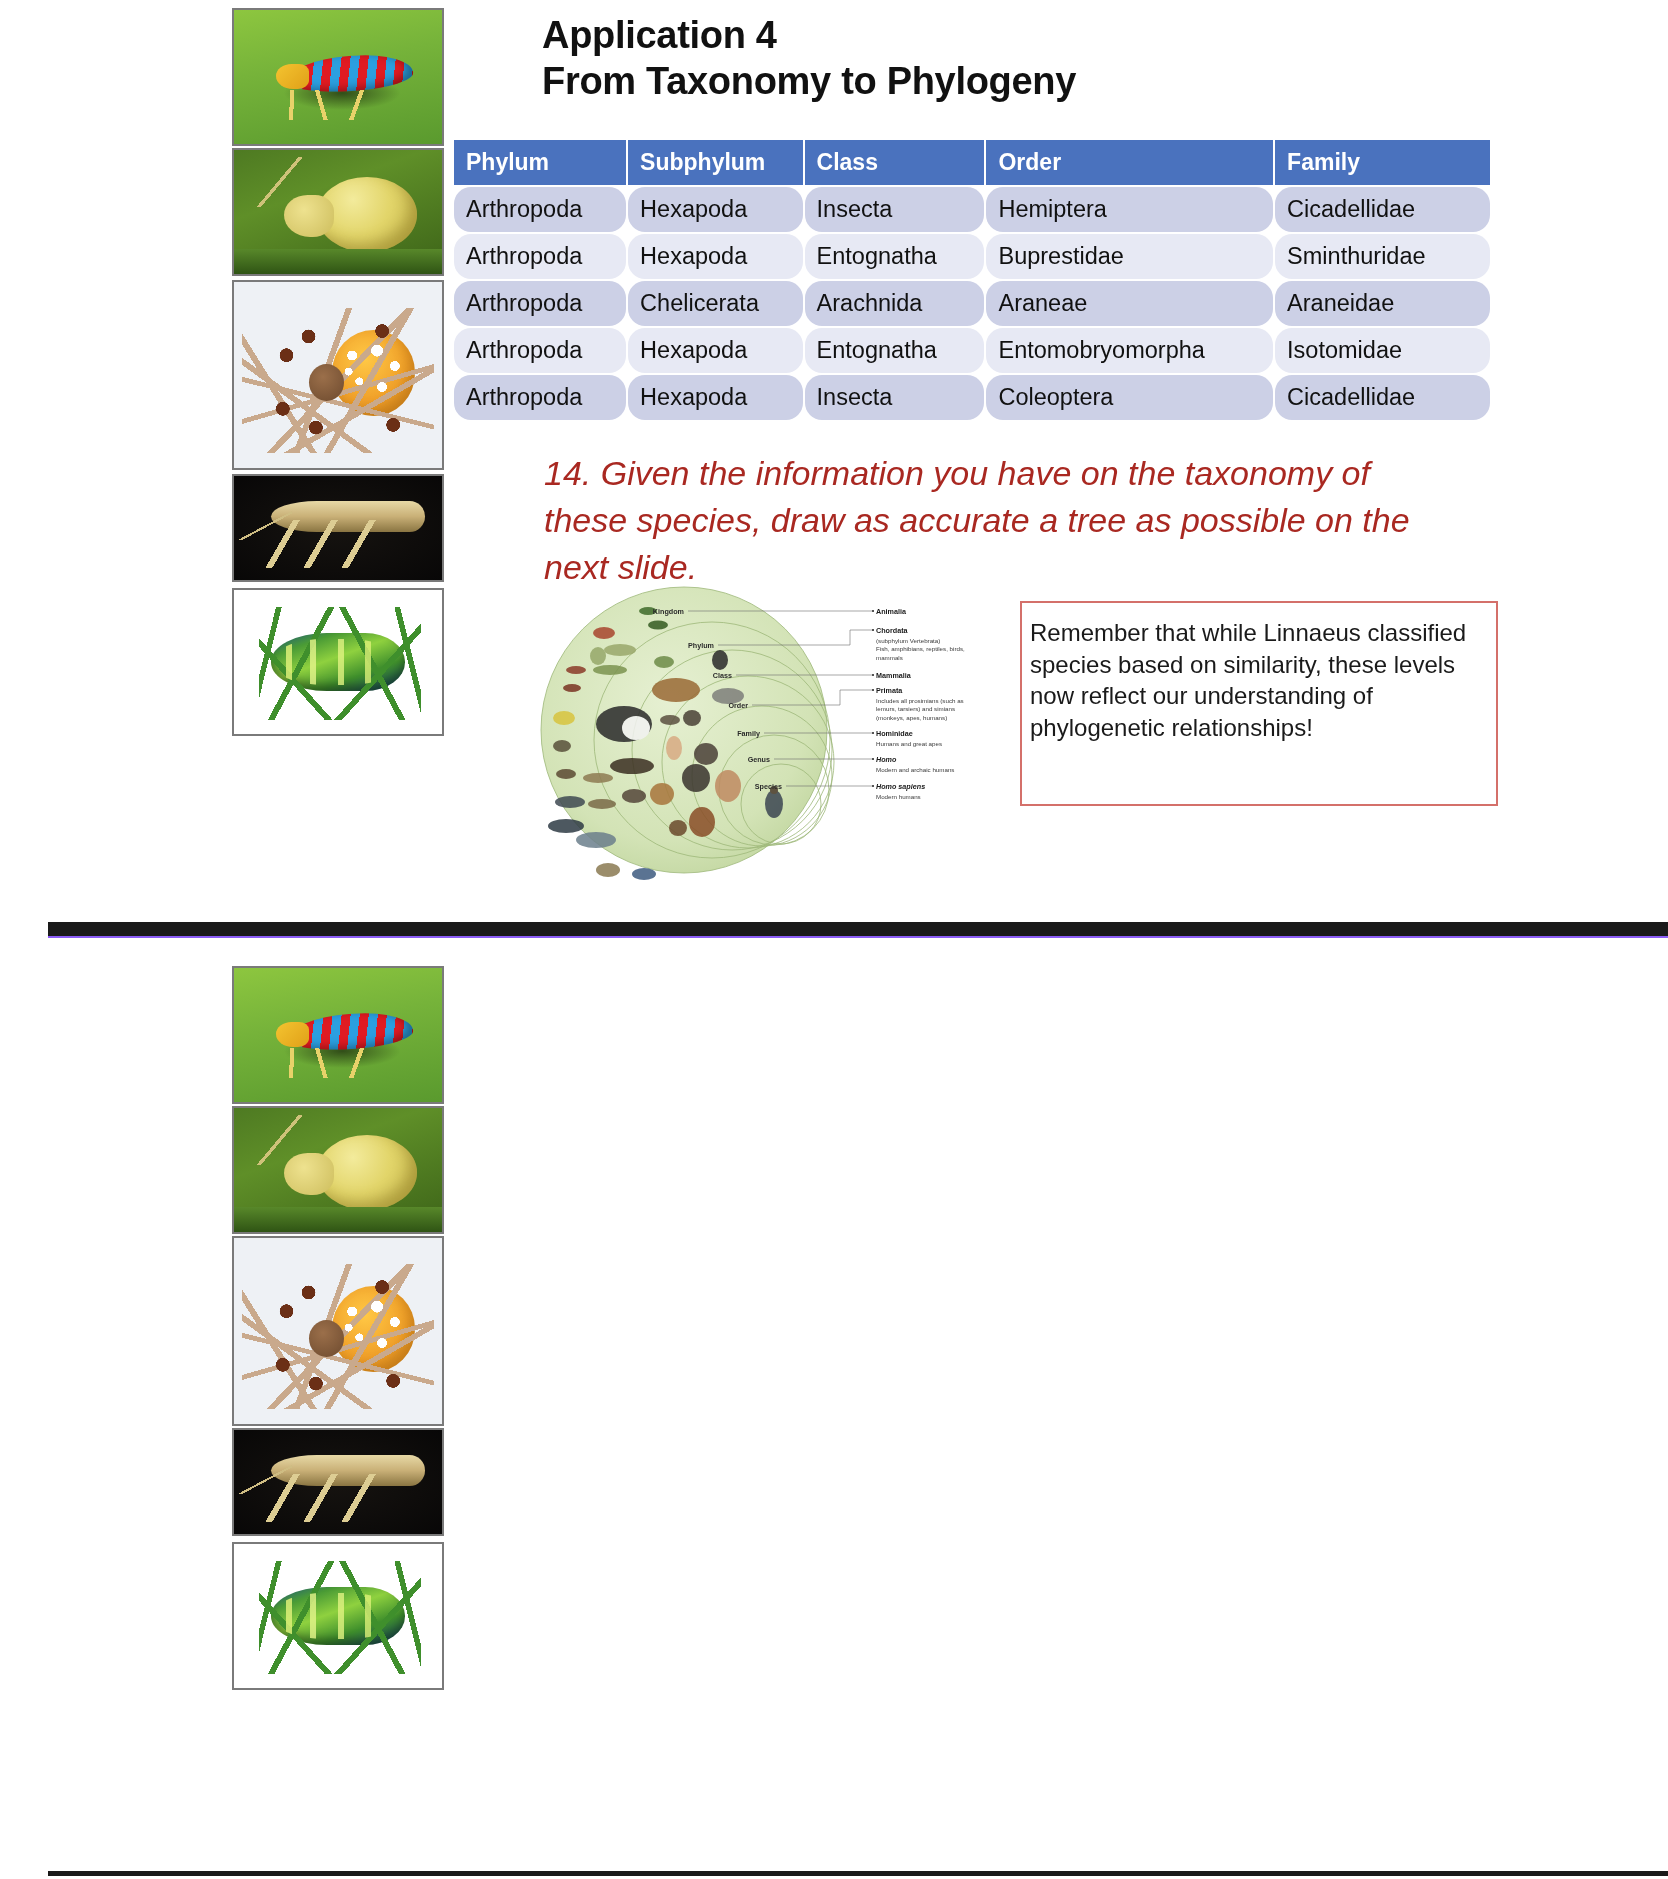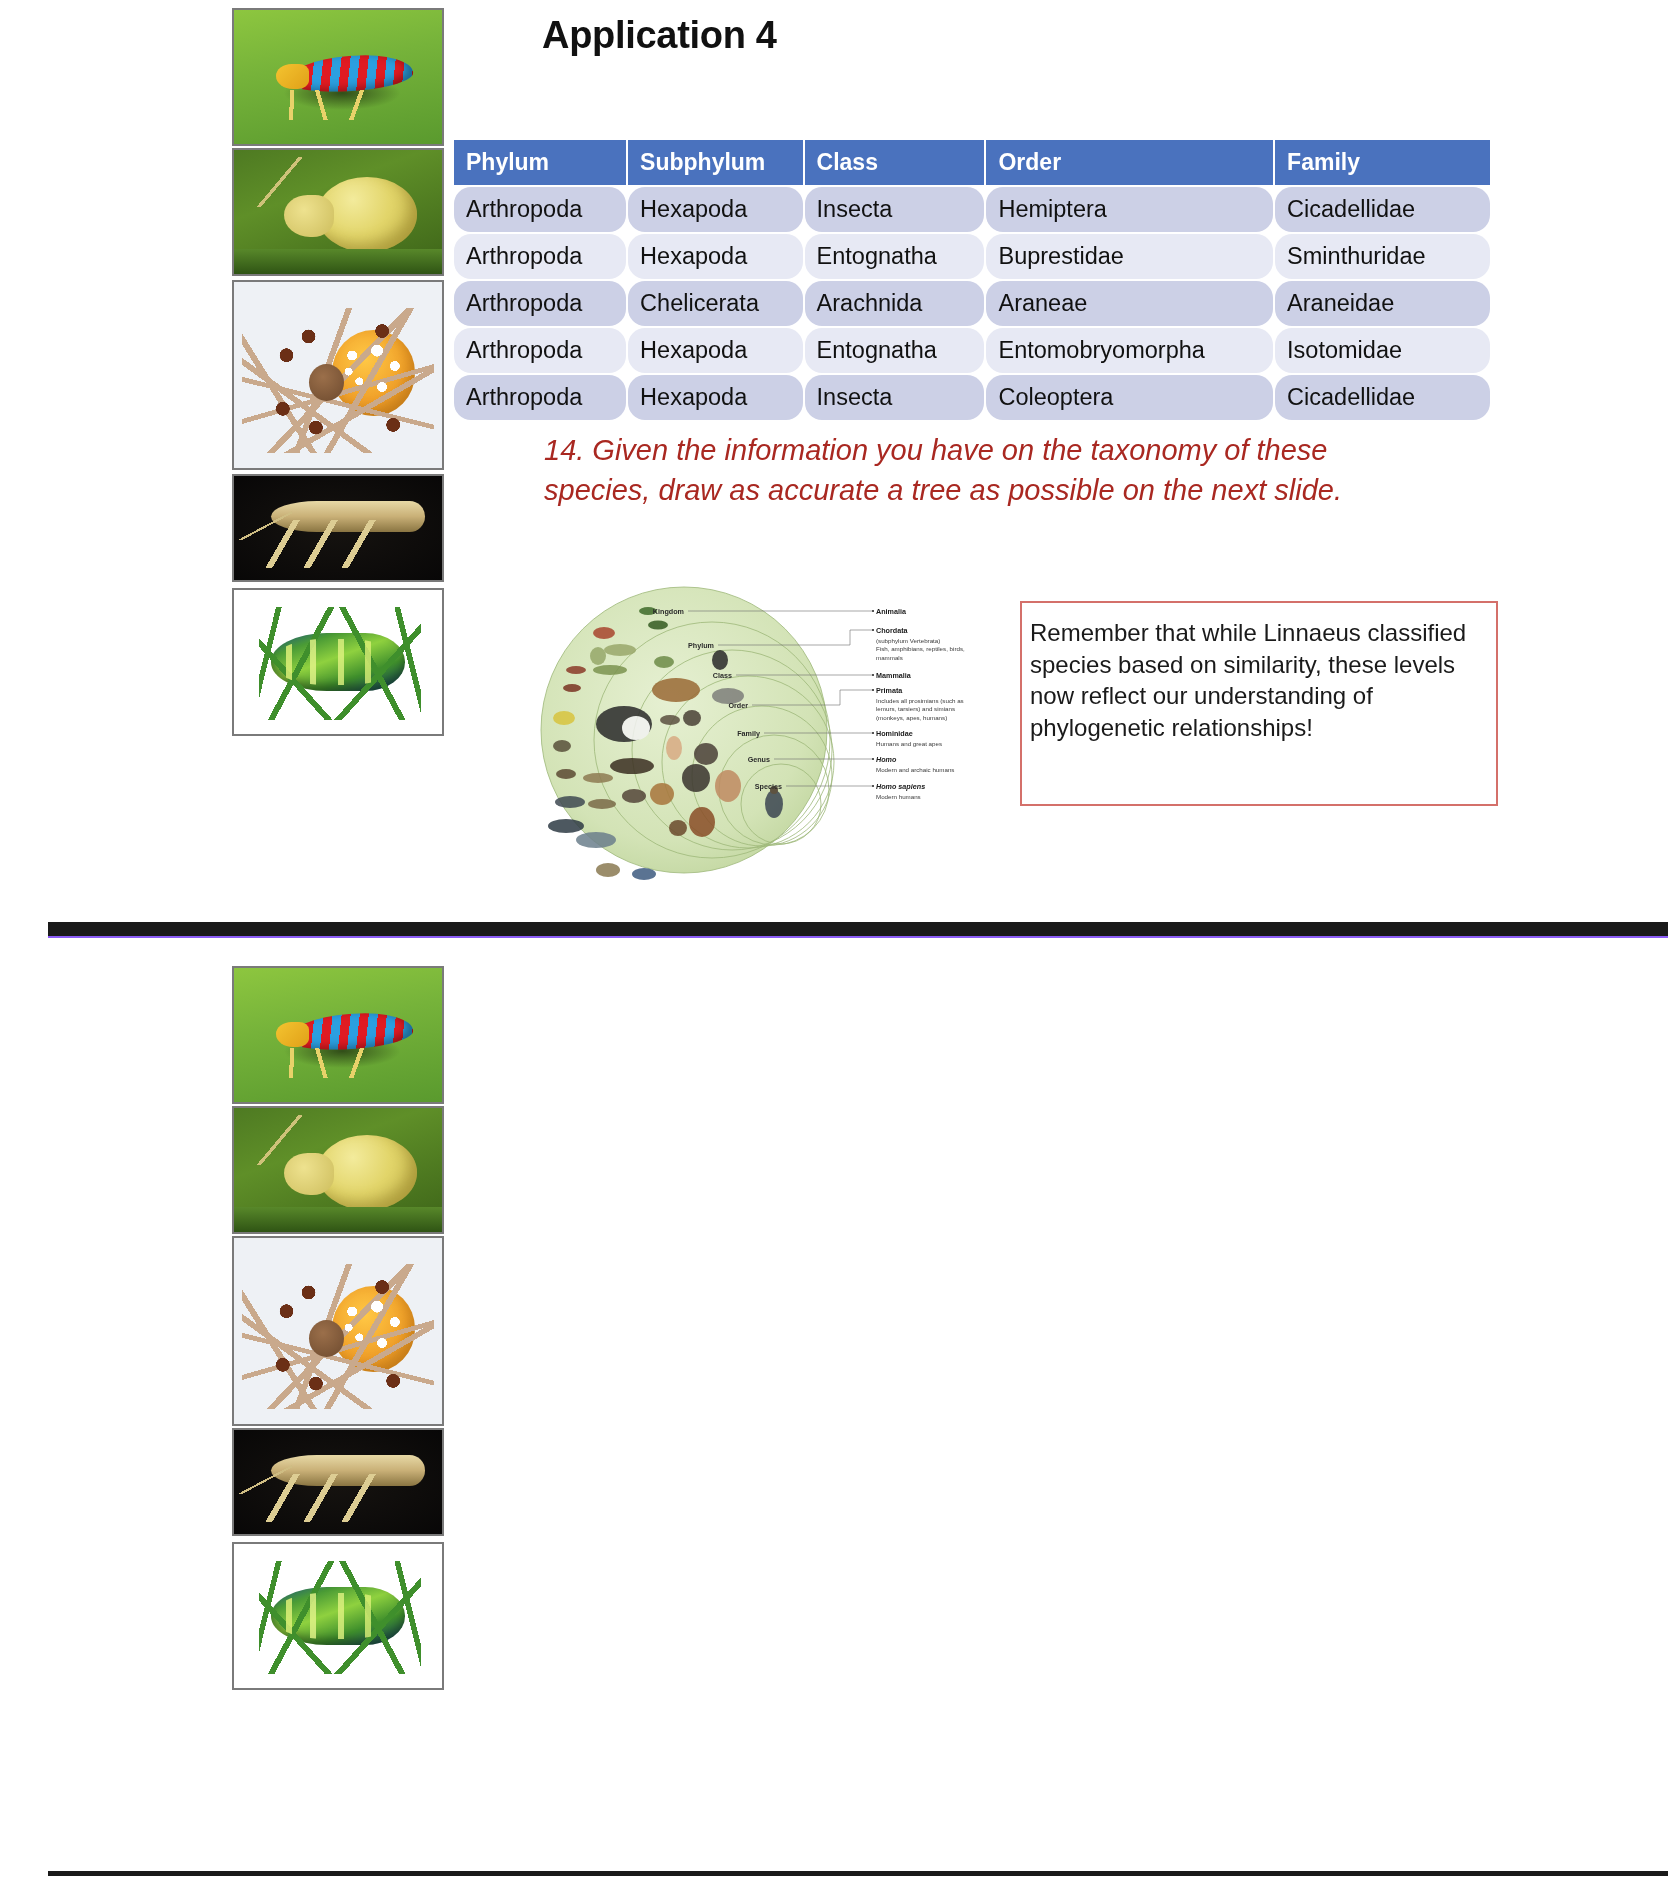--- a/index.html
+++ b/index.html
@@ -248,25 +248,25 @@
   .tax-table tr.r-even td { background: #e7e9f4; }
   .col-phylum { width: 174px; }
   .col-sub    { width: 176px; }
   .col-class  { width: 182px; }
   .col-order  { width: 290px; }
   .col-family { width: 218px; }
 
   
   .question {
     position: absolute;
-    left: 496px; top: 430px;
+    left: 496px; top: 450px;
     width: 880px;
     color: #a92821;
     font-style: italic;
-    font-size: 29px;
+    font-size: 34px;
     line-height: 1.38;
   }
 
   
   .remember {
     position: absolute;
     left: 972px; top: 601px;
     width: 478px; height: 205px;
     border: 2px solid #d4706a;
     background: #ffffff;
@@ -348,20 +348,21 @@
 
     <div class="thumb" style="left:184px; top:588px; width:212px; height:148px;">
       <div class="img-beetle">
         <div class="bt-legs"></div>
         <div class="bt-stripes"></div>
       </div>
     </div>
 
     <div class="title">
       <div>Application 4</div>
+      <div>From Taxonomy to Phylogeny</div>
     </div>
 
     <table class="tax-table">
       <thead>
         <tr>
           <th class="col-phylum">Phylum</th>
           <th class="col-sub">Subphylum</th>
           <th class="col-class">Class</th>
           <th class="col-order">Order</th>
           <th class="col-family">Family</th>

